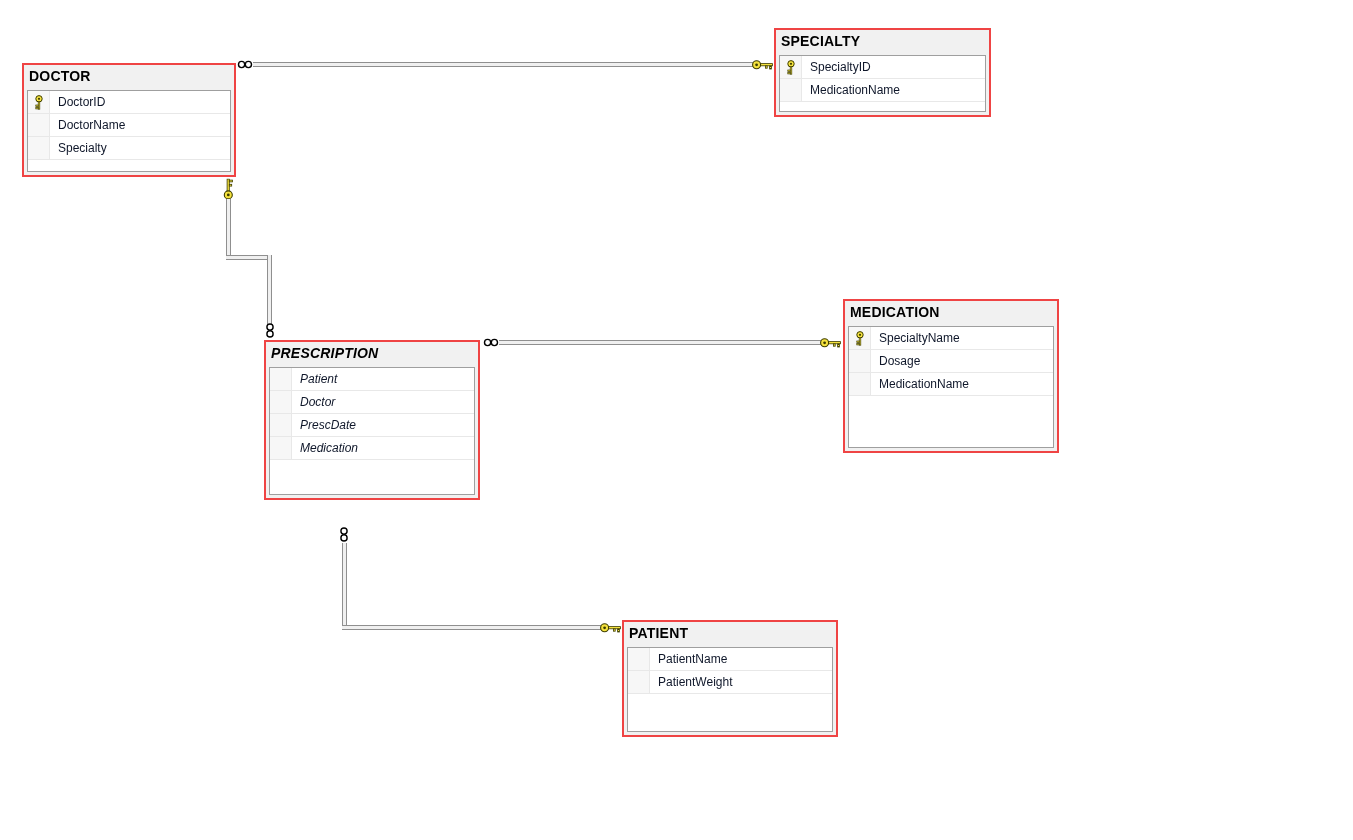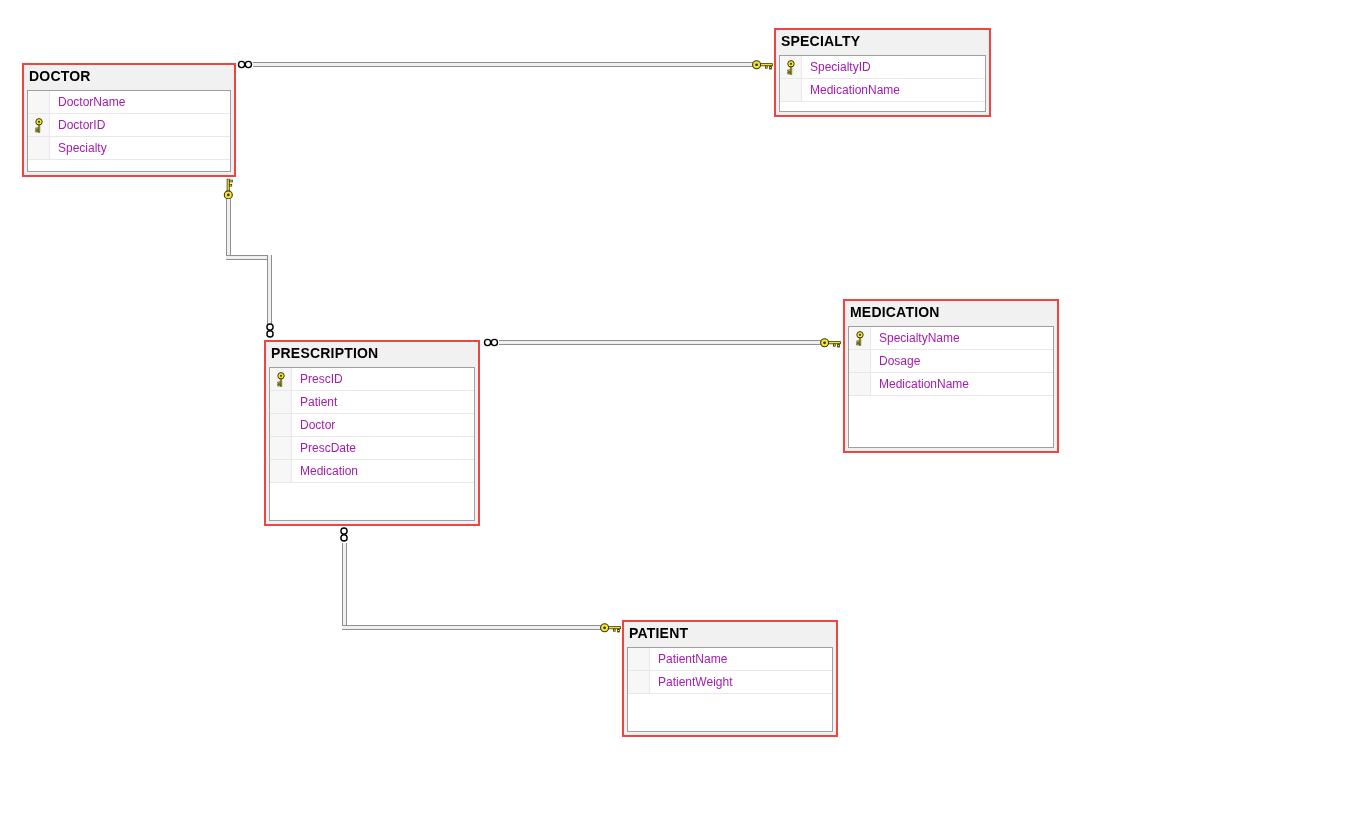--- a/index.html
+++ b/index.html
@@ -9,27 +9,27 @@
 
   
   .tbl { position:absolute; background:#f1f1f1; border:2px solid #ef4444; }
   .tbl .title { height:23px; line-height:22px; padding-left:5px; font-size:14px;
                 font-weight:bold; color:#000; background:#f1f1f1; letter-spacing:0.2px; }
   .tbl .grid { position:absolute; left:3px; right:3px; top:25px; bottom:3px;
                background:#ffffff; border:1px solid #9f9f9f; overflow:hidden; }
   .row { height:23px; display:flex; align-items:stretch; border-bottom:1px solid #e8e8e8; }
   .sel { width:22px; flex:0 0 22px; border-right:1px solid #e8e8e8; background:#f7f7f7;
          display:flex; align-items:center; justify-content:center; }
-  .cname { flex:1; font-size:12px; color:#a21caf; line-height:22px; padding-left:8px;
+  .cname { flex:1; font-size:12px; color:#0f172a; line-height:22px; padding-left:8px;
            white-space:nowrap; }
 
   
   .t-doctor       { left:22px;  top:63px;  width:214px; height:114px; }
   .t-specialty    { left:774px; top:28px;  width:217px; height:89px;  }
-  .t-prescription { left:264px; top:340px; width:216px; height:186px; }
+  .t-prescription { left:264px; top:340px; width:216px; height:160px;font-style:italic; }
   .t-medication   { left:843px; top:299px; width:216px; height:154px; }
   .t-patient      { left:622px; top:620px; width:216px; height:117px; }
 
   
   .hline { position:absolute; height:5px;
            border-top:1px solid #8f8f8f; border-bottom:1px solid #8f8f8f; background:#f0f0f0; }
   .vline { position:absolute; width:5px;
            border-left:1px solid #8f8f8f; border-right:1px solid #8f8f8f; background:#f0f0f0; }
   .endpt { position:absolute; }
   .rot90  { transform:rotate(90deg);  transform-origin:center; }
@@ -100,37 +100,37 @@
       <rect x="17.6" y="6.8" width="1.8" height="3.2" fill="#f5e23d" stroke="#3c3c00" stroke-width="0.8"></rect>
       <circle cx="4.6" cy="5.8" r="4" fill="#f5e23d" stroke="#3c3c00" stroke-width="1.1"></circle>
       <circle cx="4.6" cy="5.8" r="1.4" fill="#3c3c00"></circle>
     </svg>
   </div>
 
   <div class="tbl t-doctor">
     <div class="title">DOCTOR</div>
     <div class="grid">
       <div class="row">
-        <span class="sel"></span>
-        <span class="cname">DoctorName</span>
-      </div>
-      <div class="row">
         <span class="sel">
           <svg width="10" height="15" viewBox="0 0 10 15">
             <circle cx="5" cy="3.8" r="3.2" fill="#f5e23d" stroke="#3c3c00" stroke-width="1"></circle>
             <circle cx="5" cy="3.8" r="1.1" fill="#3c3c00"></circle>
             <rect x="4.2" y="6.8" width="1.6" height="7.4" fill="#f5e23d" stroke="#3c3c00" stroke-width="0.7"></rect>
             <rect x="1.8" y="10" width="2.4" height="1.4" fill="#f5e23d" stroke="#3c3c00" stroke-width="0.7"></rect>
             <rect x="1.8" y="12.5" width="2.4" height="1.4" fill="#f5e23d" stroke="#3c3c00" stroke-width="0.7"></rect>
           </svg>
         </span>
         <span class="cname">DoctorID</span>
       </div>
       <div class="row">
         <span class="sel"></span>
+        <span class="cname">DoctorName</span>
+      </div>
+      <div class="row">
+        <span class="sel"></span>
         <span class="cname">Specialty</span>
       </div>
     </div>
   </div>
 
   <div class="tbl t-specialty">
     <div class="title">SPECIALTY</div>
     <div class="grid">
       <div class="row">
         <span class="sel">
@@ -148,32 +148,20 @@
         <span class="sel"></span>
         <span class="cname">MedicationName</span>
       </div>
     </div>
   </div>
 
   <div class="tbl t-prescription">
     <div class="title">PRESCRIPTION</div>
     <div class="grid">
       <div class="row">
-        <span class="sel">
-          <svg width="10" height="15" viewBox="0 0 10 15">
-            <circle cx="5" cy="3.8" r="3.2" fill="#f5e23d" stroke="#3c3c00" stroke-width="1"></circle>
-            <circle cx="5" cy="3.8" r="1.1" fill="#3c3c00"></circle>
-            <rect x="4.2" y="6.8" width="1.6" height="7.4" fill="#f5e23d" stroke="#3c3c00" stroke-width="0.7"></rect>
-            <rect x="1.8" y="10" width="2.4" height="1.4" fill="#f5e23d" stroke="#3c3c00" stroke-width="0.7"></rect>
-            <rect x="1.8" y="12.5" width="2.4" height="1.4" fill="#f5e23d" stroke="#3c3c00" stroke-width="0.7"></rect>
-          </svg>
-        </span>
-        <span class="cname">PrescID</span>
-      </div>
-      <div class="row">
         <span class="sel"></span>
         <span class="cname">Patient</span>
       </div>
       <div class="row">
         <span class="sel"></span>
         <span class="cname">Doctor</span>
       </div>
       <div class="row">
         <span class="sel"></span>
         <span class="cname">PrescDate</span>

